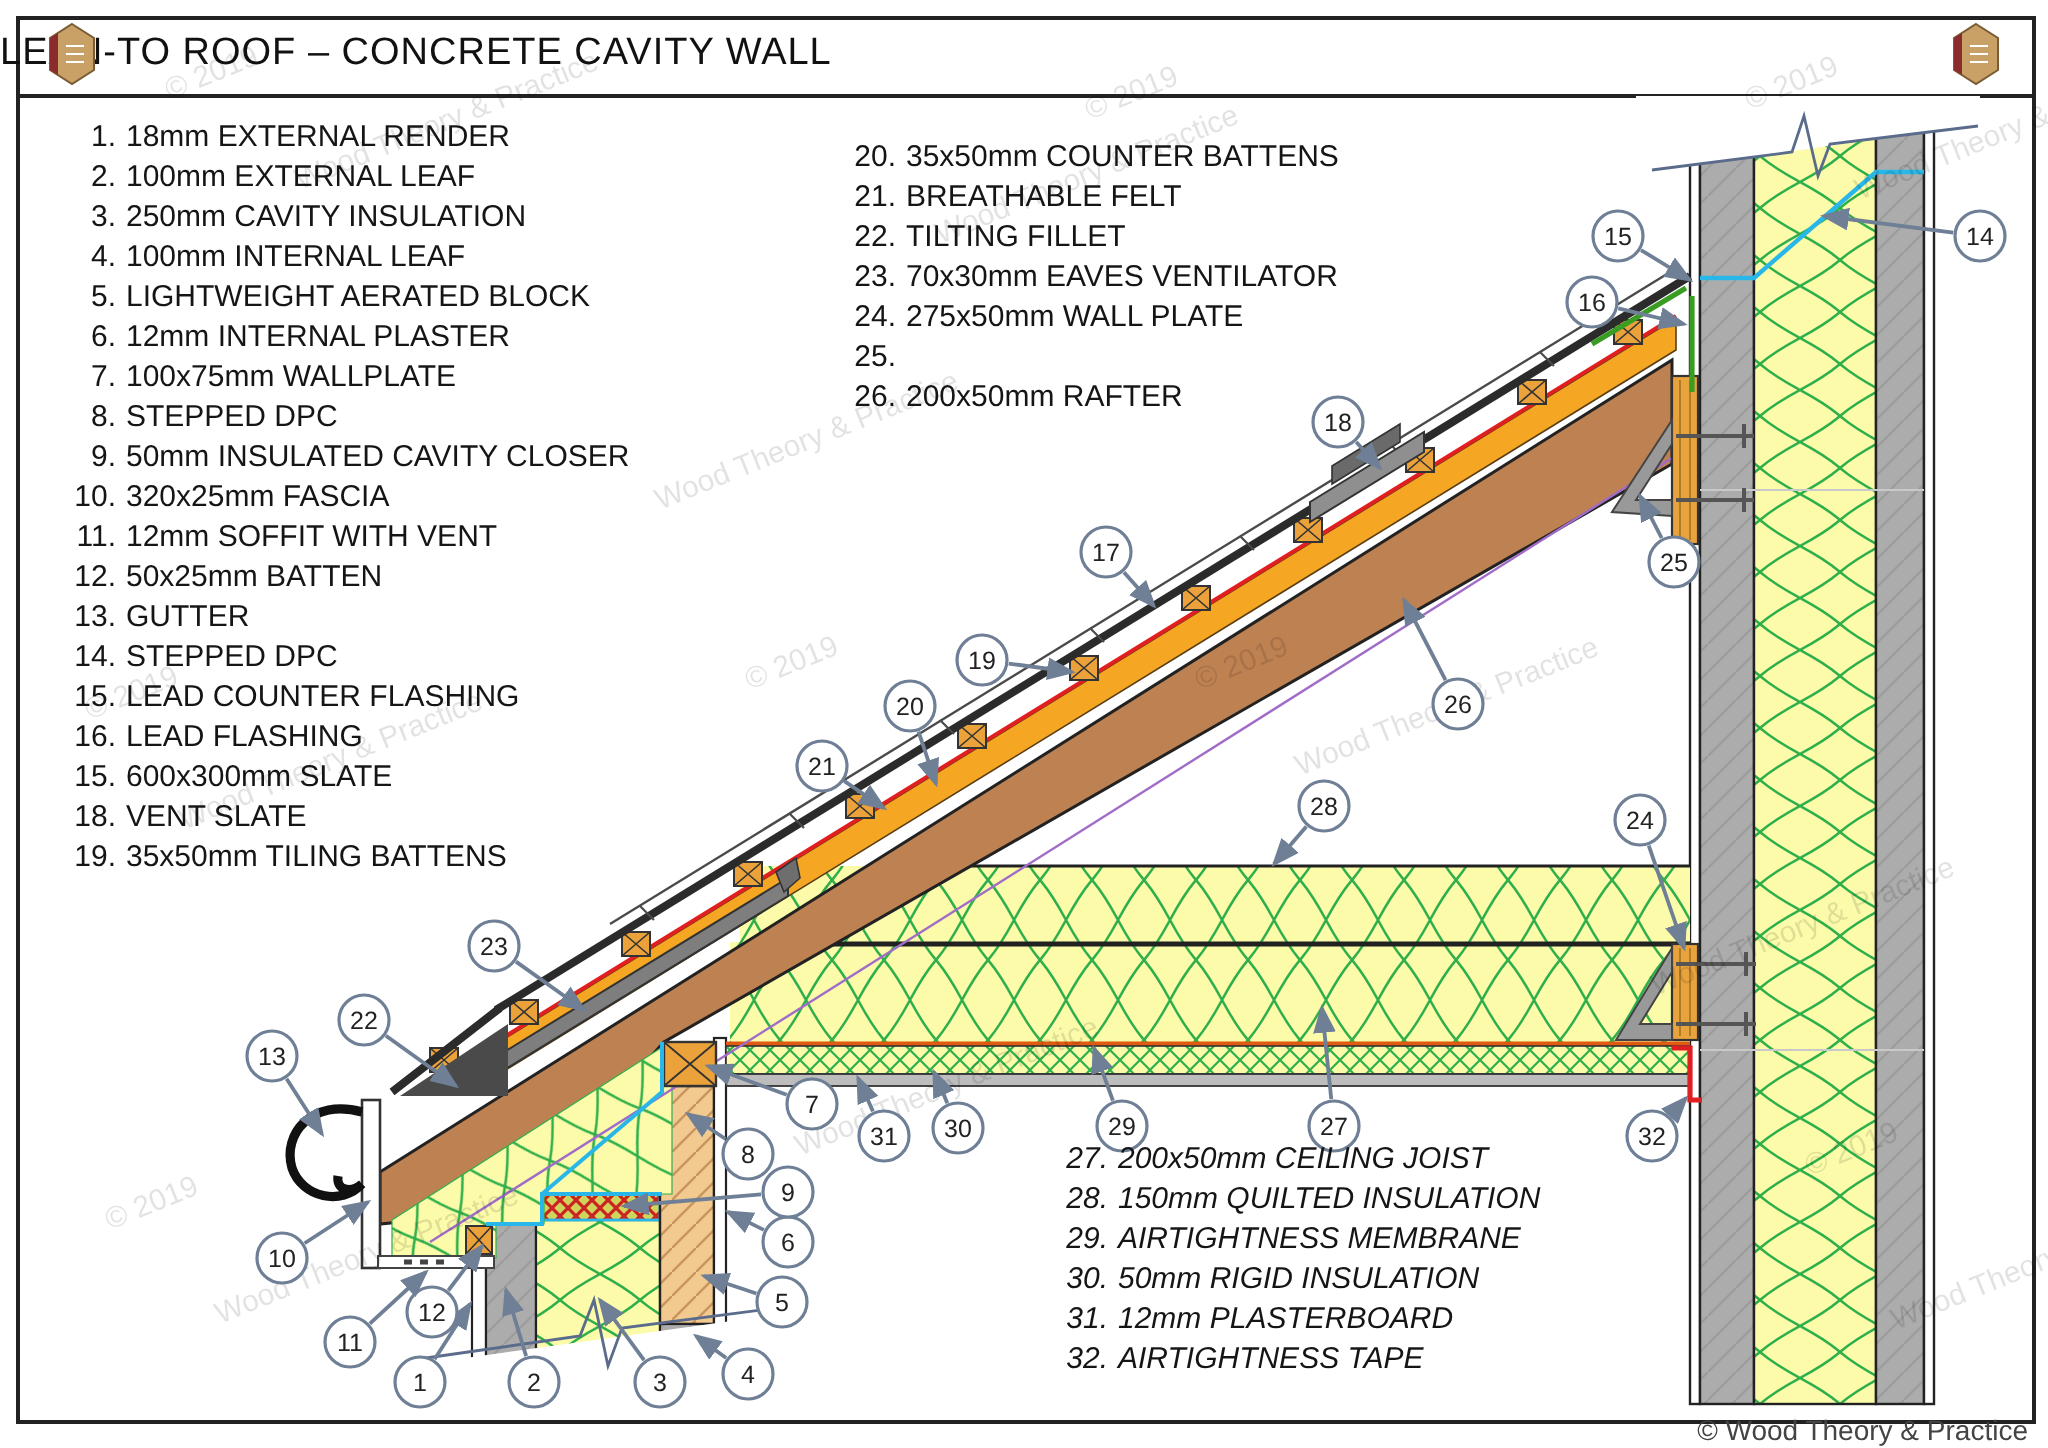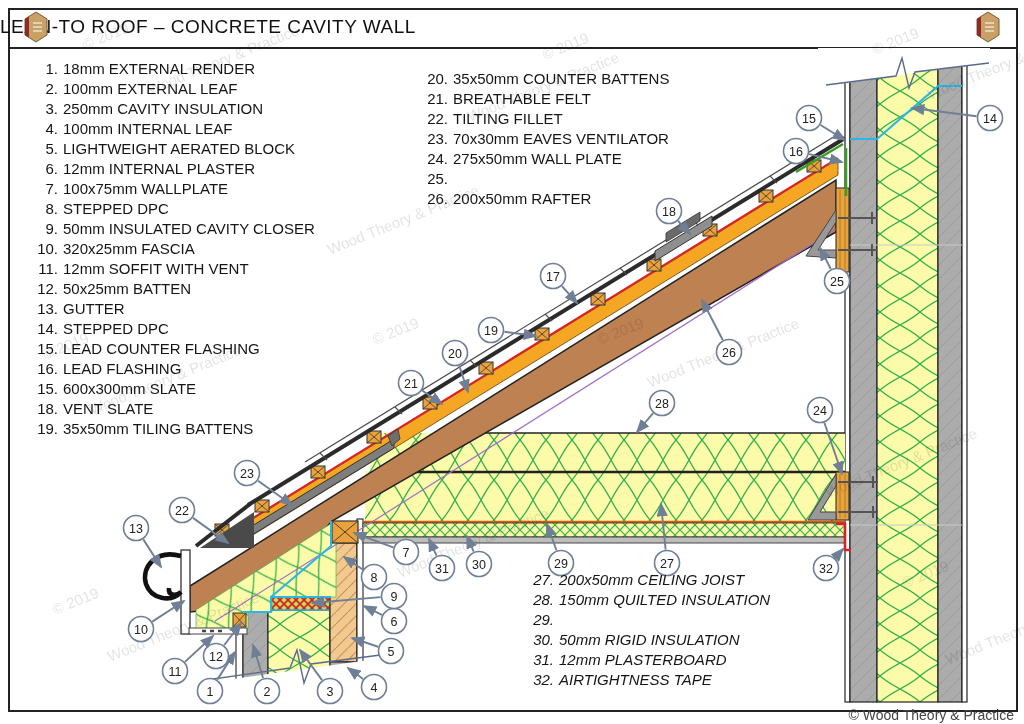--- a/index.html
+++ b/index.html
@@ -537,20 +537,21 @@
       <div class="row">
         <span class="num">27.</span>
         <span>200x50mm CEILING JOIST</span>
       </div>
       <div class="row">
         <span class="num">28.</span>
         <span>150mm QUILTED INSULATION</span>
       </div>
       <div class="row">
         <span class="num">29.</span>
+        <span>AIRTIGHTNESS MEMBRANE</span>
       </div>
       <div class="row">
         <span class="num">30.</span>
         <span>50mm RIGID INSULATION</span>
       </div>
       <div class="row">
         <span class="num">31.</span>
         <span>12mm PLASTERBOARD</span>
       </div>
       <div class="row">

